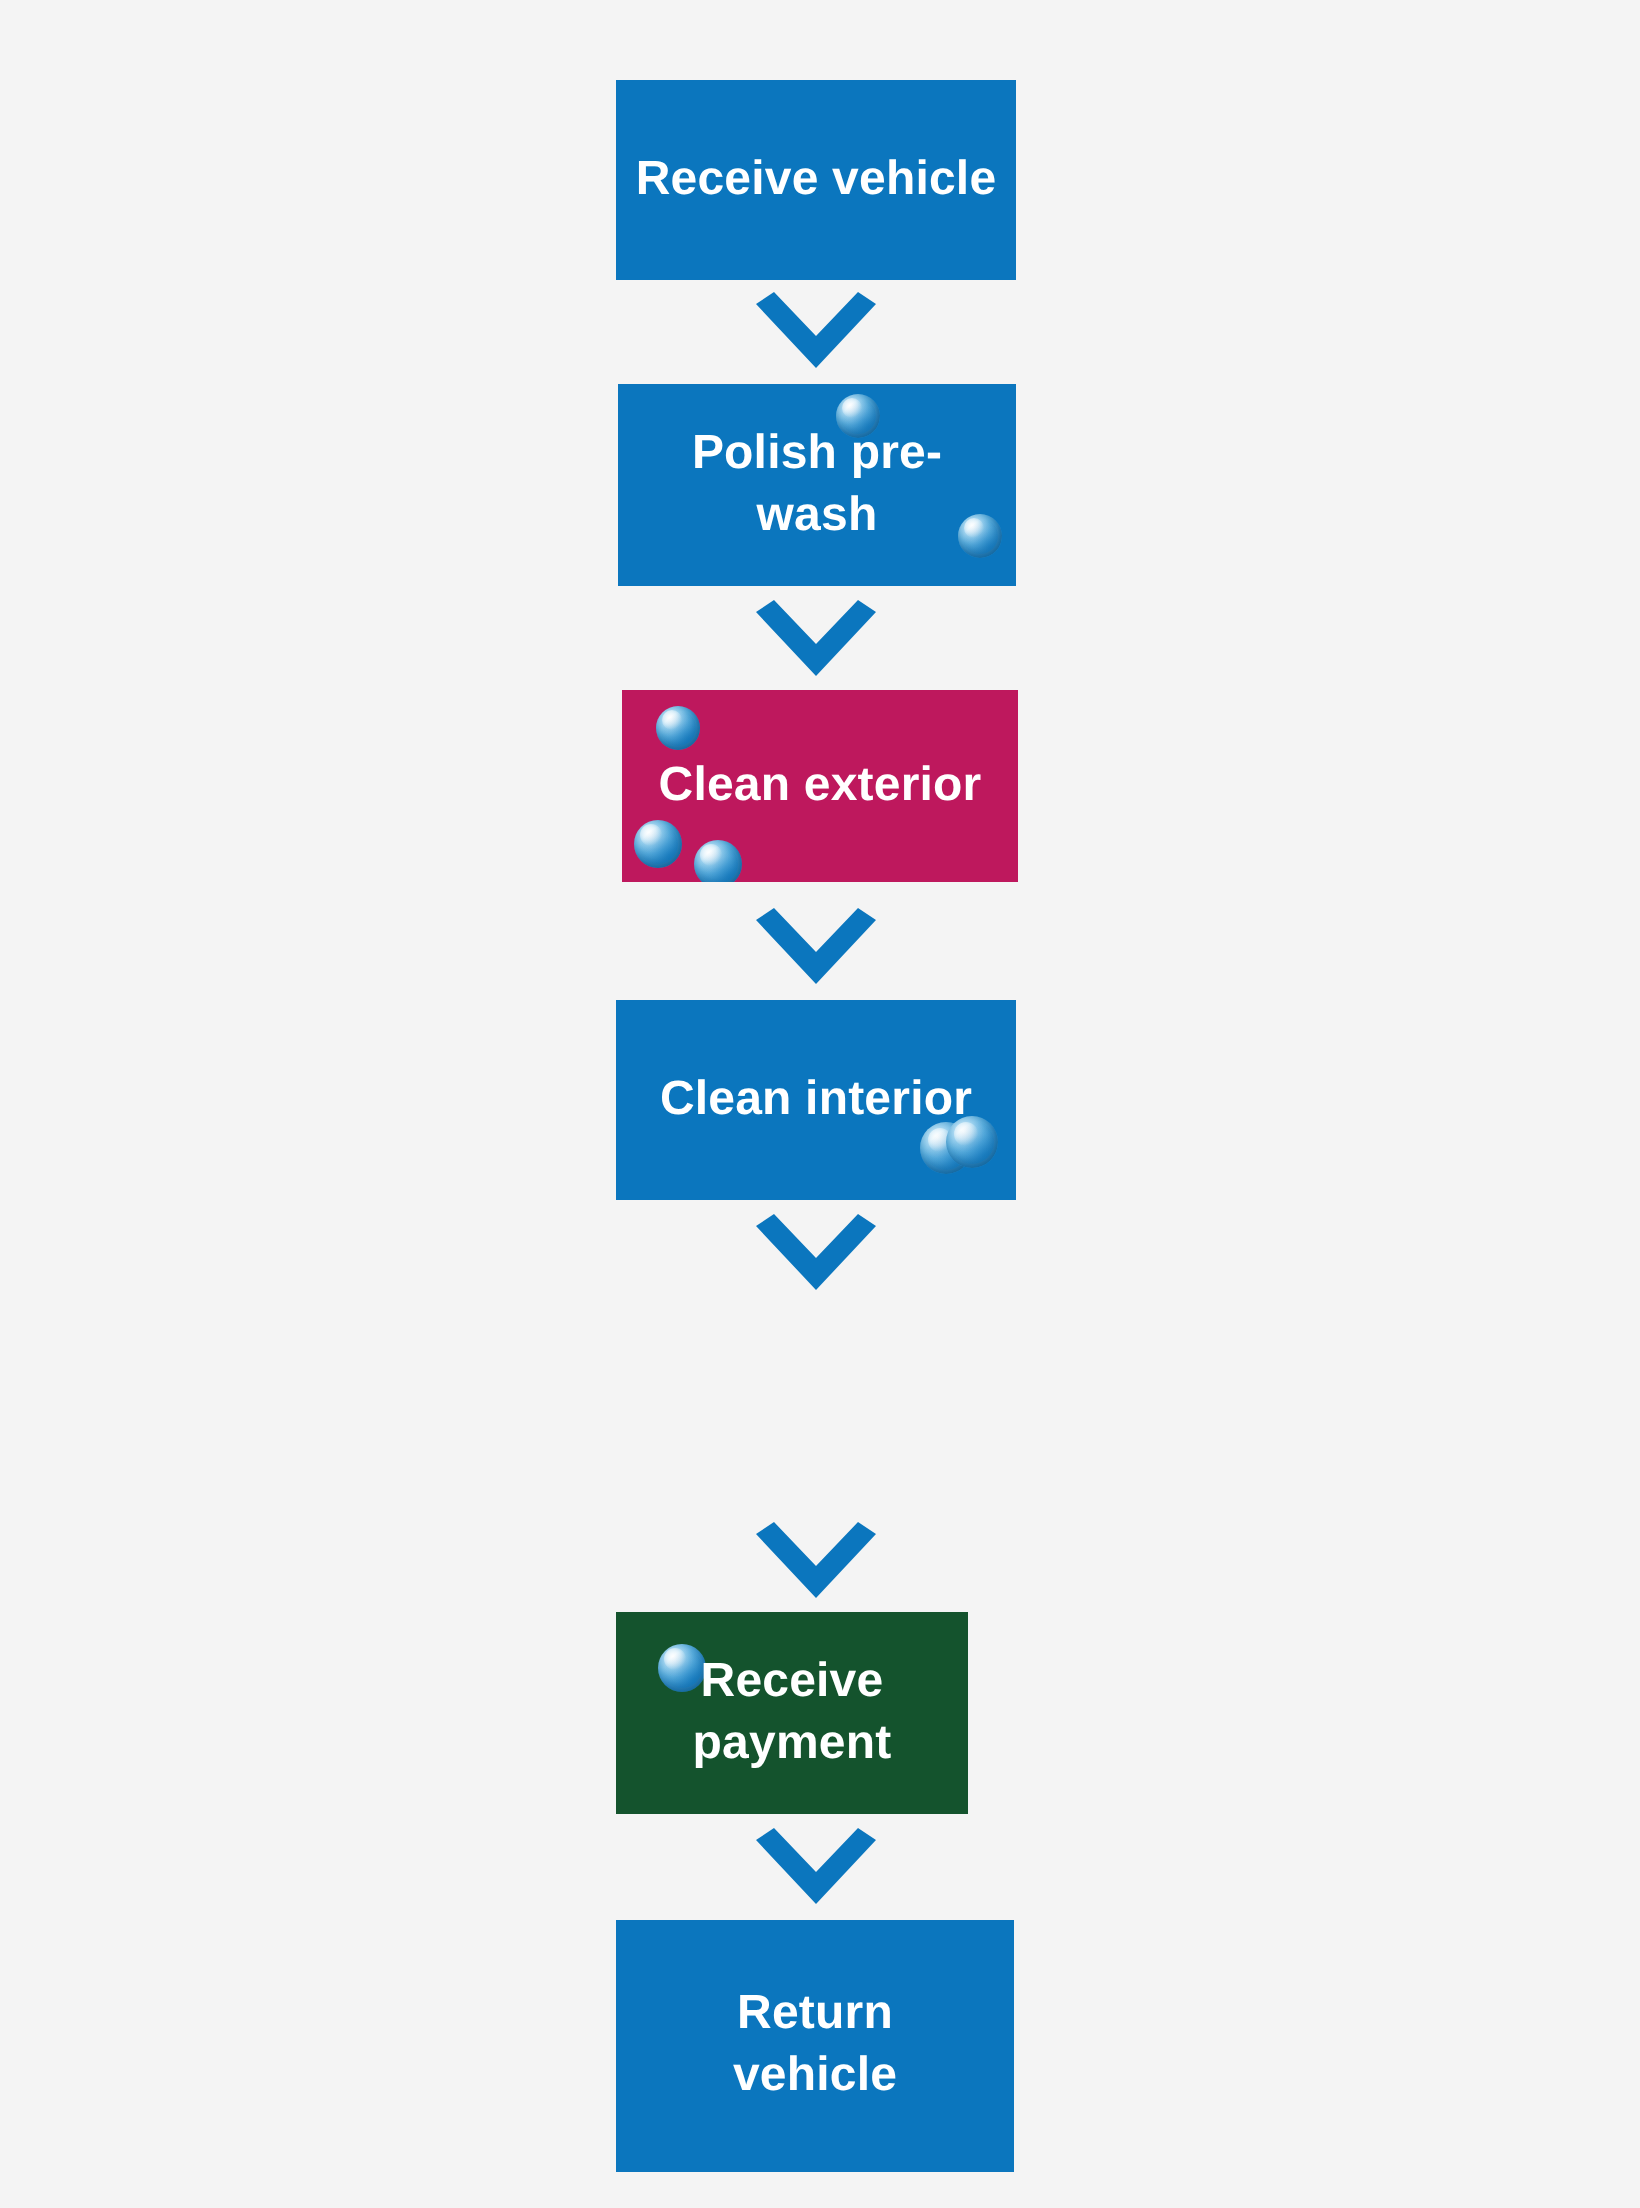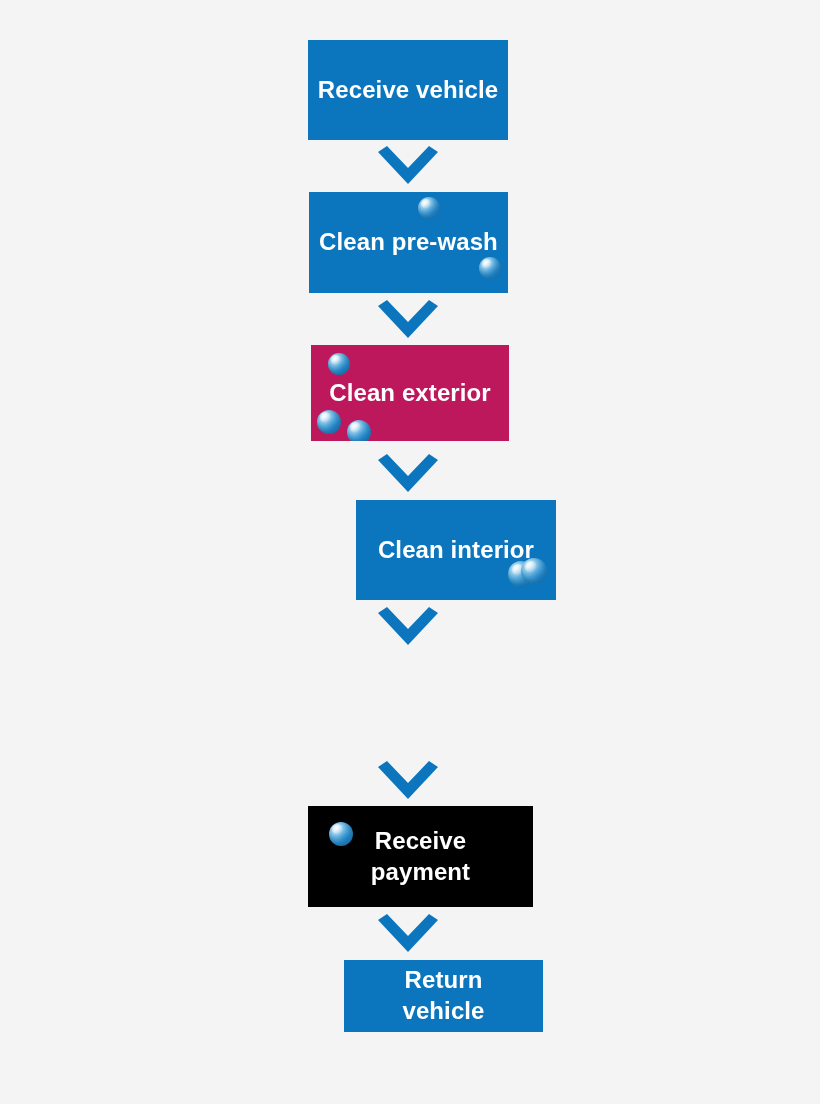--- a/index.html
+++ b/index.html
@@ -116,35 +116,35 @@
       <svg width="60" height="38" viewBox="0 0 60 38" xmlns="http://www.w3.org/2000/svg">
         <path d="M0 6 L9 0 L30 22 L51 0 L60 6 L30 38 Z" fill="#0b76be"></path>
       </svg>
     </div>
     <div class="node" style="left: 308px; top: 40px; width: 200px; height: 100px; background: rgb(11, 118, 190); align-items: center;">
       <span class="node-label">Receive vehicle</span>
     </div>
     <div class="node" style="left: 309px; top: 192px; width: 199px; height: 101px; background: rgb(11, 118, 190);">
       <span class="bubble" style="left: 109px; top: 5px; width: 22px; height: 22px;"></span>
       <span class="bubble" style="left: 170px; top: 65px; width: 22px; height: 22px;"></span>
-      <span class="node-label">Clean pre-wash</span>
+      <span class="node-label">Polish pre-wash</span>
     </div>
     <div class="node" style="left: 311px; top: 345px; width: 198px; height: 96px; background: #be185d;">
       <span class="bubble" style="left: 17px; top: 8px; width: 22px; height: 22px;"></span>
       <span class="bubble" style="left: 6px; top: 65px; width: 24px; height: 24px;"></span>
       <span class="bubble" style="left: 36px; top: 75px; width: 24px; height: 24px;"></span>
       <span class="node-label">Clean exterior</span>
     </div>
-    <div class="node" style="left: 308px; top: 500px; width: 200px; height: 100px; background: rgb(11, 118, 190); margin-left: 48px;">
+    <div class="node" style="left: 308px; top: 500px; width: 200px; height: 100px; background: rgb(11, 118, 190);">
       <span class="bubble" style="left: 152px; top: 61px; width: 26px; height: 26px;"></span>
       <span class="bubble" style="left: 165px; top: 58px; width: 26px; height: 26px;"></span>
       <span class="node-label">Clean interior</span>
     </div>
-    <div class="node" style="left: 308px; top: 806px; width: 225px; height: 101px; background: #000000;">
+    <div class="node" style="left: 308px; top: 806px; width: 176px; height: 101px; background: #14532d;">
       <span class="bubble" style="left: 21px; top: 16px; width: 24px; height: 24px;"></span>
       <span class="node-label">Receive
 payment</span>
     </div>
-    <div class="node" style="left: 308px; top: 960px; width: 199px; height: 72px; background: rgb(11, 118, 190); margin-left: 36px;">
+    <div class="node" style="left: 308px; top: 960px; width: 199px; height: 126px; background: rgb(11, 118, 190);">
       <span class="node-label">Return
 vehicle</span>
     </div>
   </div>
 
 </body></html>

